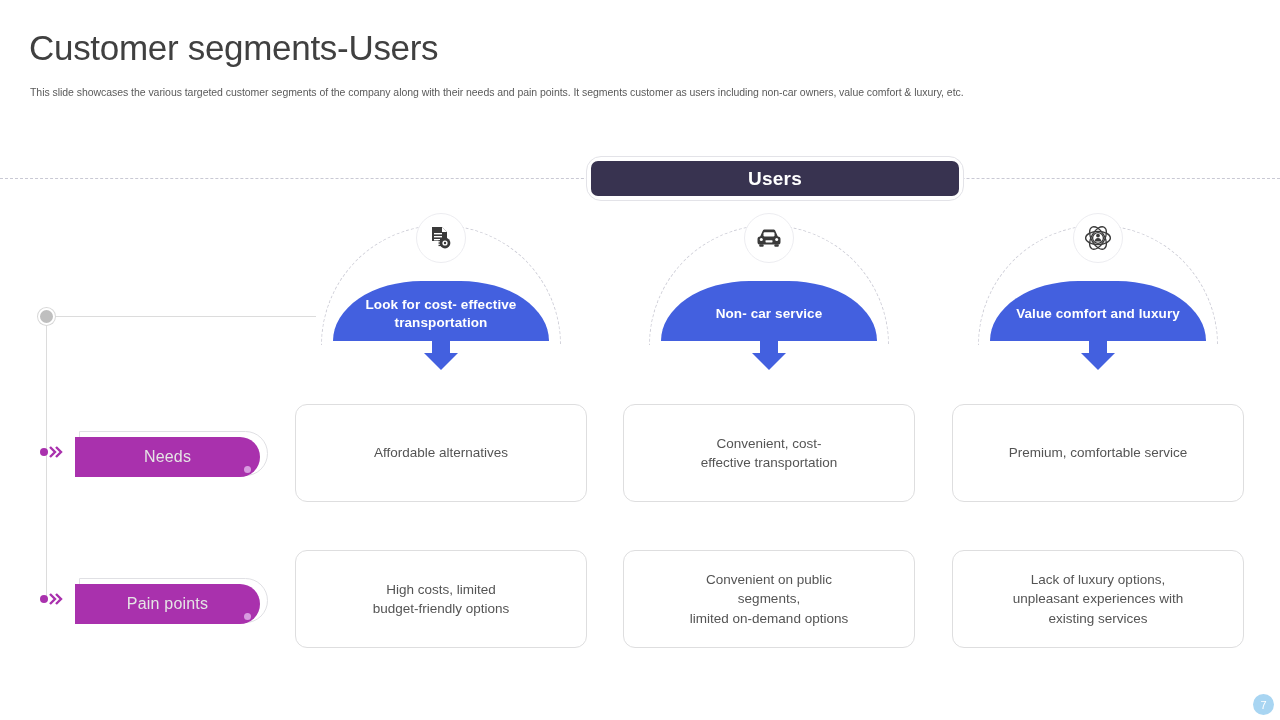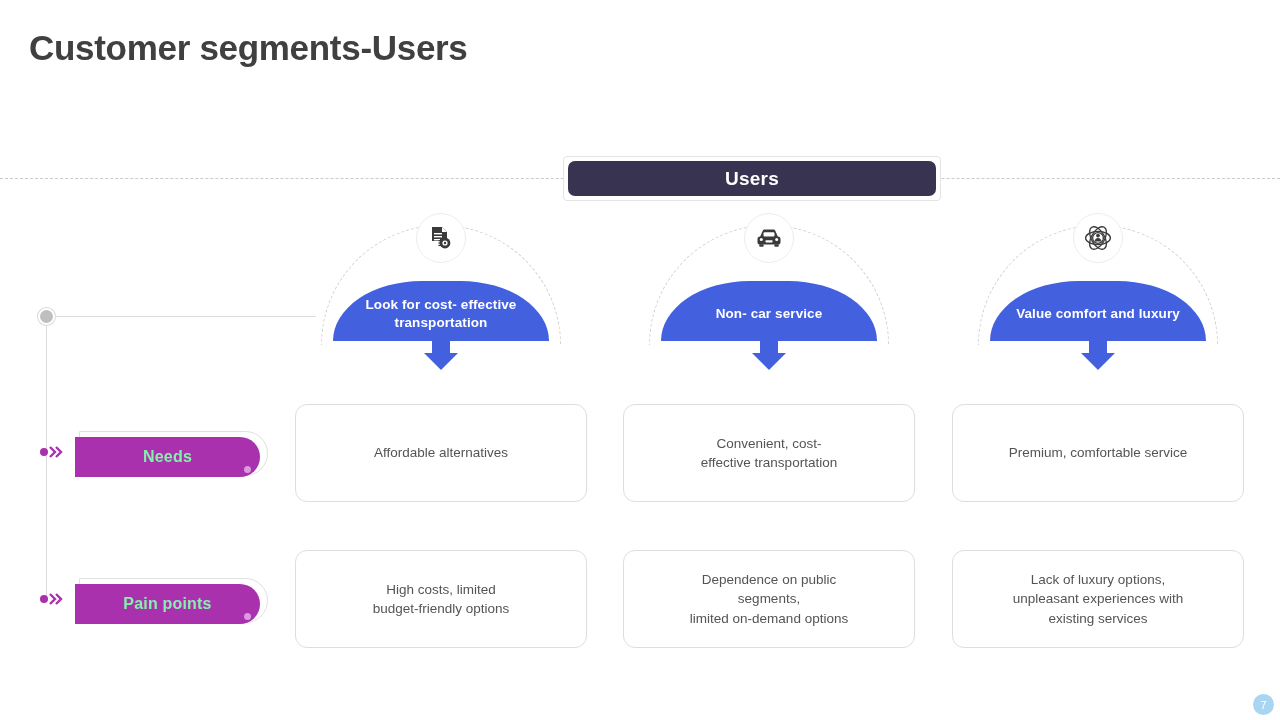--- a/index.html
+++ b/index.html
@@ -7,42 +7,42 @@
     width: 1280px; height: 720px;
     background: #ffffff;
     font-family: "Liberation Sans", sans-serif;
     overflow: hidden;
   }
   .slide { position: relative; width: 1280px; height: 720px; background: #fff; }
 
   
   .page-title {
     position: absolute; left: 29px; top: 28px;
-    font-size: 35px; font-weight: 700; color: #404040;
+    font-size: 35px; font-weight: 400; color: #404040;
     letter-spacing: -0.3px; white-space: nowrap;
   }
   .page-subtitle {
     position: absolute; left: 30px; top: 86px;
     font-size: 10.5px; color: #5a5a5a; letter-spacing: -0.05px;
     white-space: nowrap;
   }
 
   
   .top-rule {
     position: absolute; left: 0; top: 178px; width: 1280px; height: 1px;
     border-top: 1px dashed #c9c9d4;
   }
 
   
   .users-shell {
-    position: absolute; left: 563px; top: 156px;
+    position: absolute; left: 586px; top: 156px;
     width: 378px; height: 45px;
     background: #ffffff;
     border: 1px solid #e3e3e8;
-    border-radius: 4px;
+    border-radius: 15px;
     padding: 4px;
   }
   .users-box {
     width: 100%; height: 100%;
     background: #383350;
     border-radius: 7px;
     display: flex; align-items: center; justify-content: center;
   }
   .users-label {
     color: #ffffff; font-size: 19px; font-weight: bold; letter-spacing: 0.2px;
@@ -157,21 +157,21 @@
   }
   .pill {
     position: absolute; left: 0; top: 6px;
     width: 185px; height: 40px;
     background: #a931ad;
     border-top-right-radius: 20px;
     border-bottom-right-radius: 20px;
     display: flex; align-items: center; justify-content: center;
   }
   .pill-label {
-    color: #86efac; font-size: 16px; font-weight: bold; letter-spacing: 0.2px;
+    color: #e5e5e5; font-size: 16px; font-weight: normal; letter-spacing: 0.2px;
   }
   .pill-knob {
     position: absolute; right: 9px; bottom: 4px;
     width: 7px; height: 7px; border-radius: 50%;
     background: #d89be0;
   }
 
   
   .bullet {
     position: absolute; left: 40px;
@@ -196,20 +196,21 @@
     font-size: 11px;
     display: flex; align-items: center; justify-content: center;
   }
 </style>
 </head>
 <body>
 
 <div class="slide">
 
   <div class="page-title">Customer segments-Users</div>
+  <div class="page-subtitle">This slide showcases the various targeted customer segments of the company along with their needs and pain points. It segments customer as users including non-car owners, value comfort &amp; luxury,  etc.</div>
 
   <div class="top-rule"></div>
 
   <div class="users-shell">
     <div class="users-box">
       <span class="users-label">Users</span>
     </div>
   </div>
 
   <div class="col col-0">
@@ -282,21 +283,21 @@
     </div>
     <div class="card card-needs">
       <div>
         <span>Convenient, cost-</span>
         <span>effective transportation</span>
 
       </div>
     </div>
     <div class="card card-pain">
       <div>
-        <span>Dependence on public</span>
+        <span>Convenient on public</span>
         <span>segments,</span>
         <span>limited on-demand options</span>
       </div>
     </div>
   </div>
 
   <div class="col col-2">
     <div class="arc"></div>
     <div class="icon-bubble">
       <svg width="28" height="28" viewBox="0 0 28 28">

